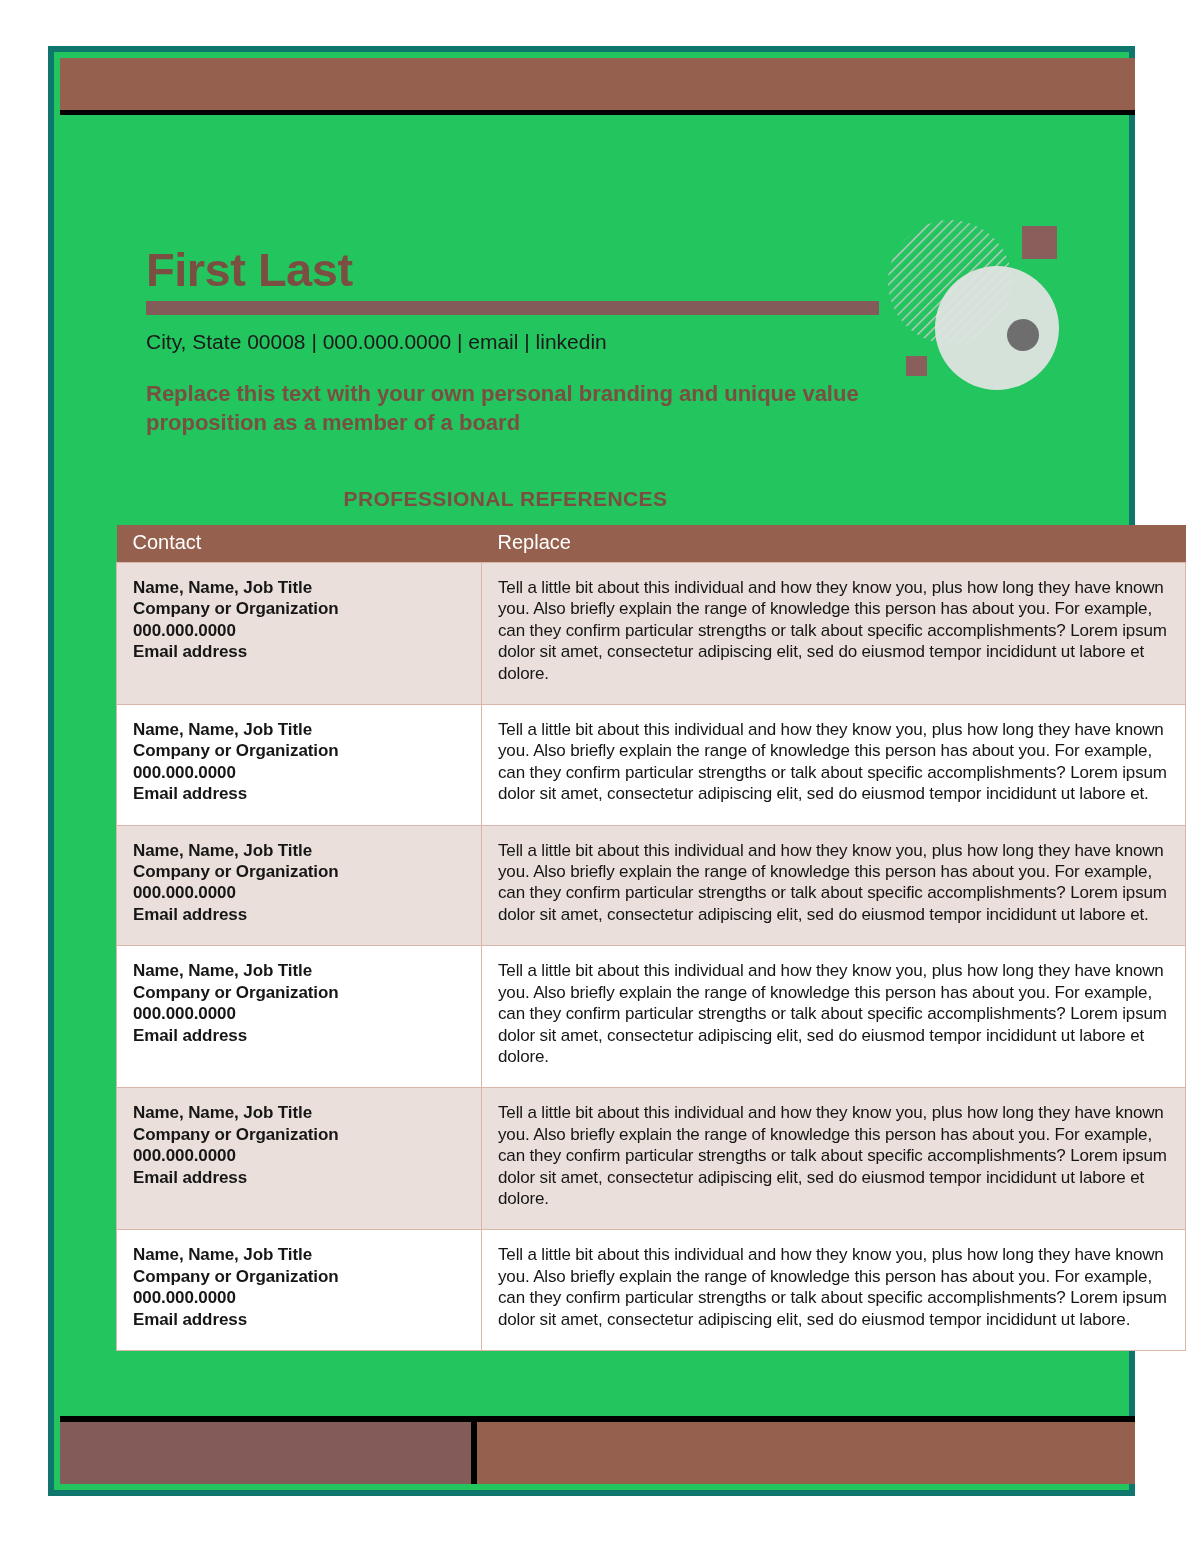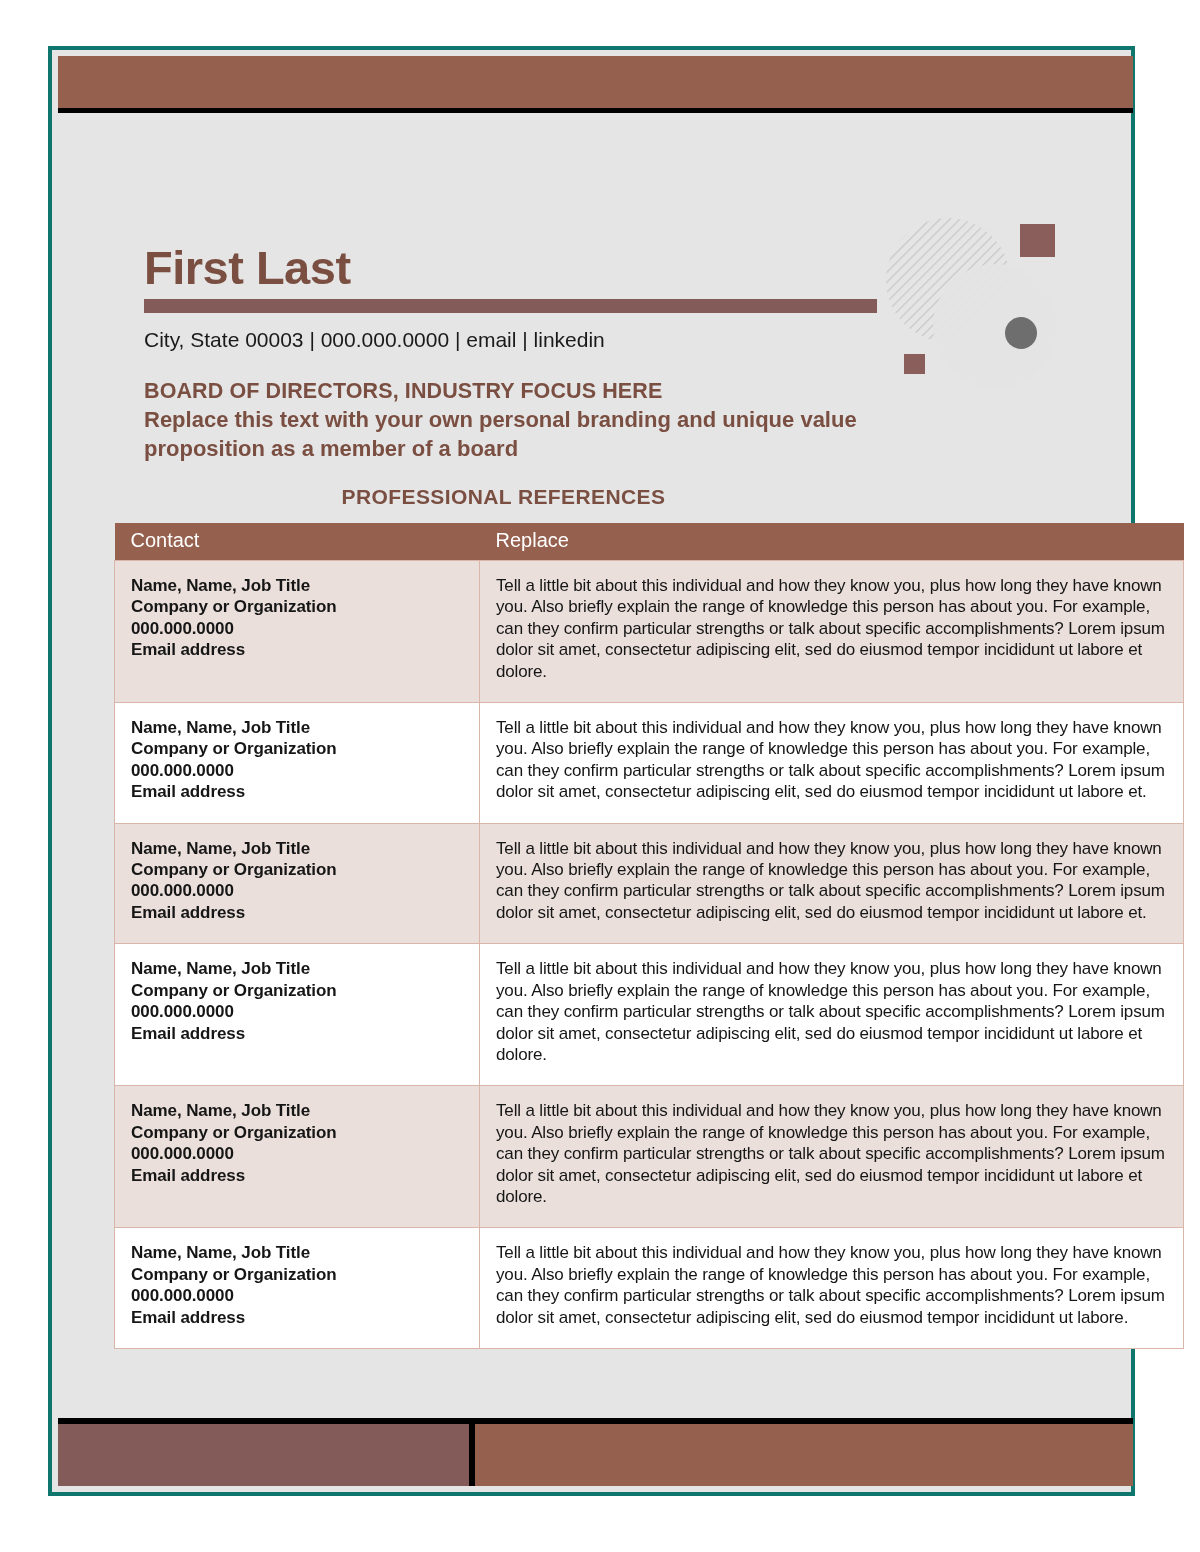--- a/index.html
+++ b/index.html
@@ -21,23 +21,23 @@
     width: 1200px; height: 1552px;
     background: #ffffff;
     overflow: hidden;
   }
   .doc-frame {
     position: absolute;
     left: 48px;
     top: 46px;
     width: 1087px;
     height: 1450px;
-    border: 4px solid #0f766e;
+    border: 6px solid #0f766e;
     box-sizing: border-box;
-    background: #e5e5e5;
+    background: #22c55e;
     text-decoration: underline;
   }
 
   
   .header-band {
     position: absolute;
     left: 6px;
     top: 6px;
     width: 1075px;
     height: 52px;
@@ -211,24 +211,23 @@
 <div class="page">
   <div class="doc-frame">
 
     <div class="header-band"></div>
     <div class="header-band-rule"></div>
 
     <div class="content">
 
       <h1 class="name-title">First Last</h1>
       <div class="name-rule"></div>
-      <div class="contact-line">City, State 00003 | 000.000.0000 | email | linkedin</div>
+      <div class="contact-line">City, State 00008 | 000.000.0000 | email | linkedin</div>
 
       <div class="branding">
-        <div class="branding-head">BOARD OF DIRECTORS, INDUSTRY FOCUS HERE</div>
         <div class="branding-body">Replace this text with your own personal branding and unique value proposition  as a member of a board</div>
       </div>
 
       <div class="section-title">PROFESSIONAL REFERENCES</div>
 
       <div class="deco">
         <svg width="220" height="195" viewBox="0 0 220 195" xmlns="http://www.w3.org/2000/svg">
           <defs>
             <pattern id="hatch" width="7" height="7" patternTransform="rotate(45)" patternUnits="userSpaceOnUse">
               <line x1="0" y1="0" x2="0" y2="7" stroke="#C9C9C9" stroke-width="2.6"></line>

